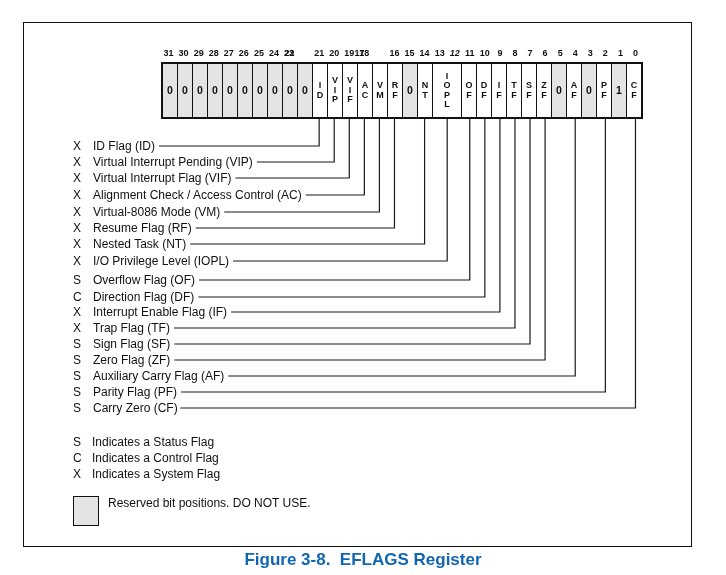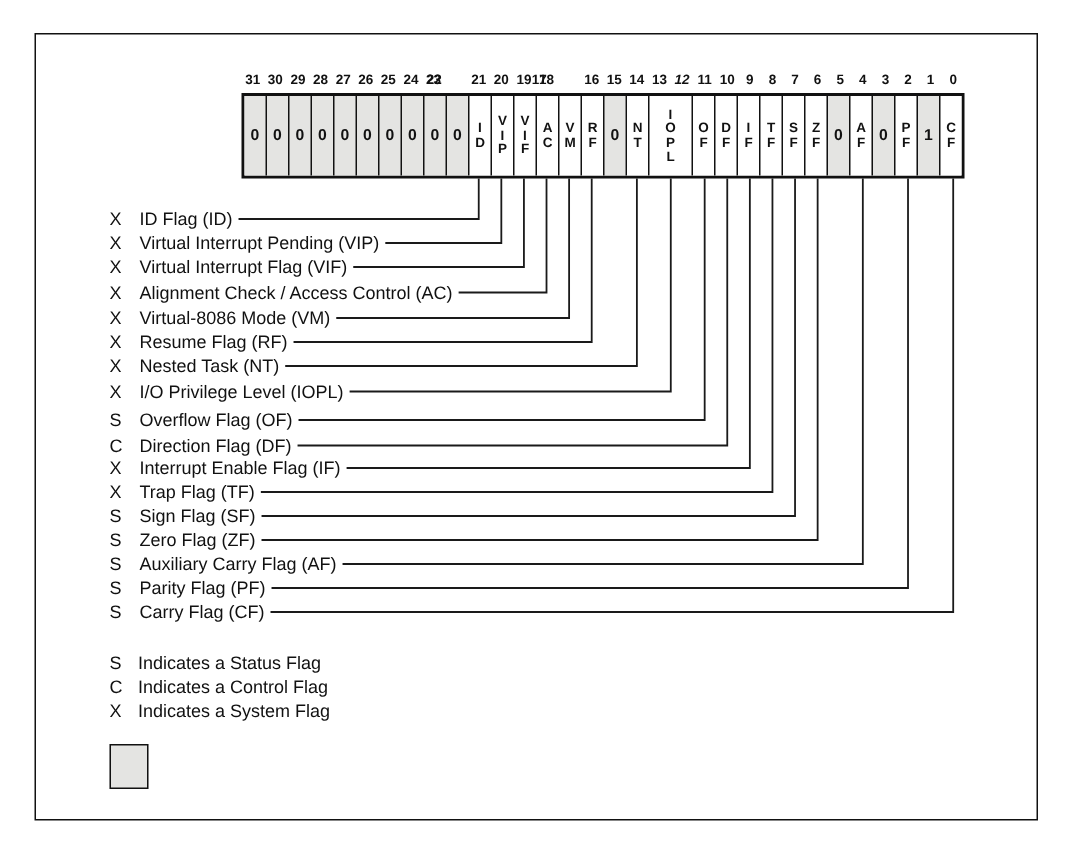--- a/index.html
+++ b/index.html
@@ -283,36 +283,38 @@
       <div class="flagrow" style="top: 368px;">
         <span class="ftype">S</span>
         <span class="flabel">Auxiliary Carry Flag (AF)</span>
       </div>
       <div class="flagrow" style="top: 384px;">
         <span class="ftype">S</span>
         <span class="flabel">Parity Flag (PF)</span>
       </div>
       <div class="flagrow" style="top: 400px;">
         <span class="ftype">S</span>
-        <span class="flabel">Carry Flag (CF)</span>
+        <span class="flabel">Carry Zero (CF)</span>
       </div>
     </div>
 
   <div id="legendrows">
       <div class="legendrow" style="top: 434px;">
         <span class="ftype">S</span>
         <span class="flabel">Indicates a Status Flag</span>
       </div>
       <div class="legendrow" style="top: 450px;">
         <span class="ftype">C</span>
         <span class="flabel">Indicates a Control Flag</span>
       </div>
       <div class="legendrow" style="top: 466px;">
         <span class="ftype">X</span>
         <span class="flabel">Indicates a System Flag</span>
       </div>
     </div>
 
   <div id="reserved-note-box"></div>
   <div id="reserved-note-text">
+    <div>Reserved bit positions. DO NOT USE.</div>
   </div>
 
+  <div id="caption">Figure 3-8.  EFLAGS Register</div>
 </div>
 
 </body></html>

